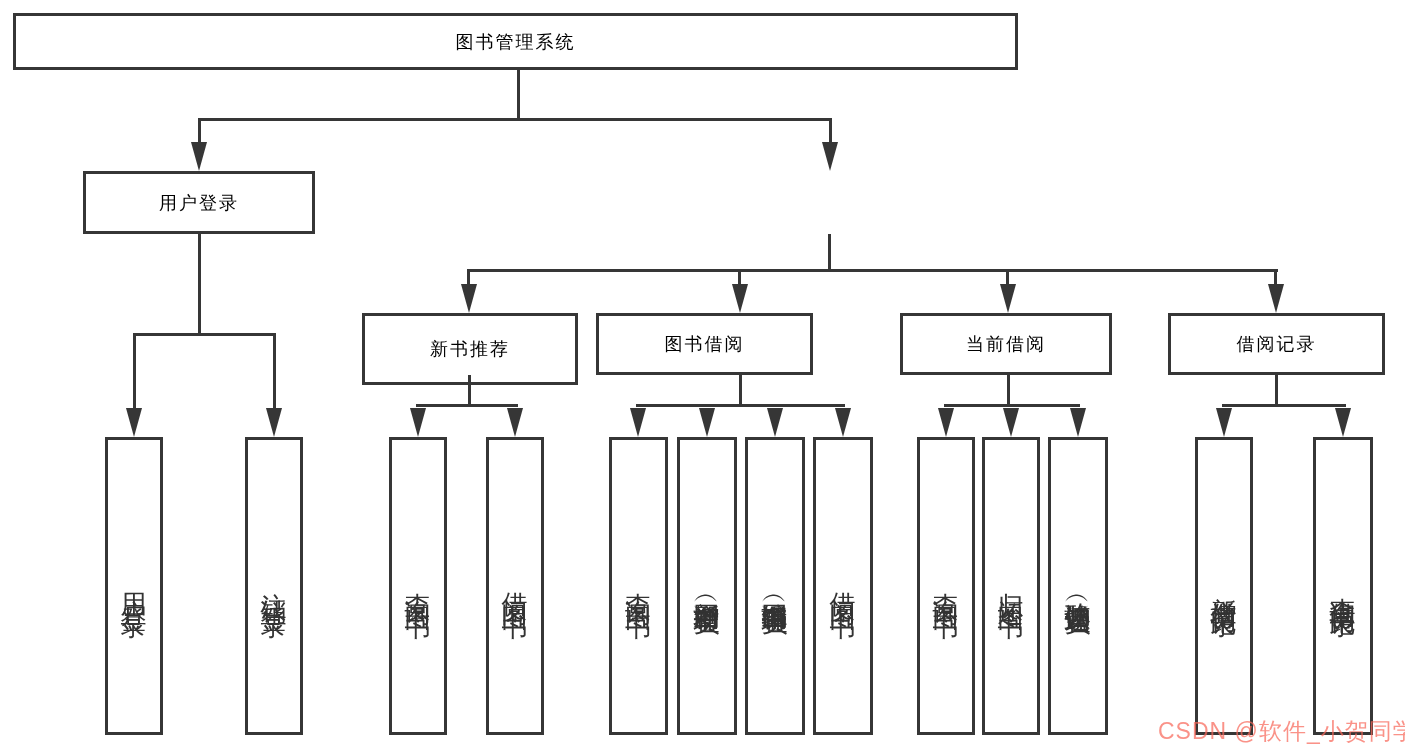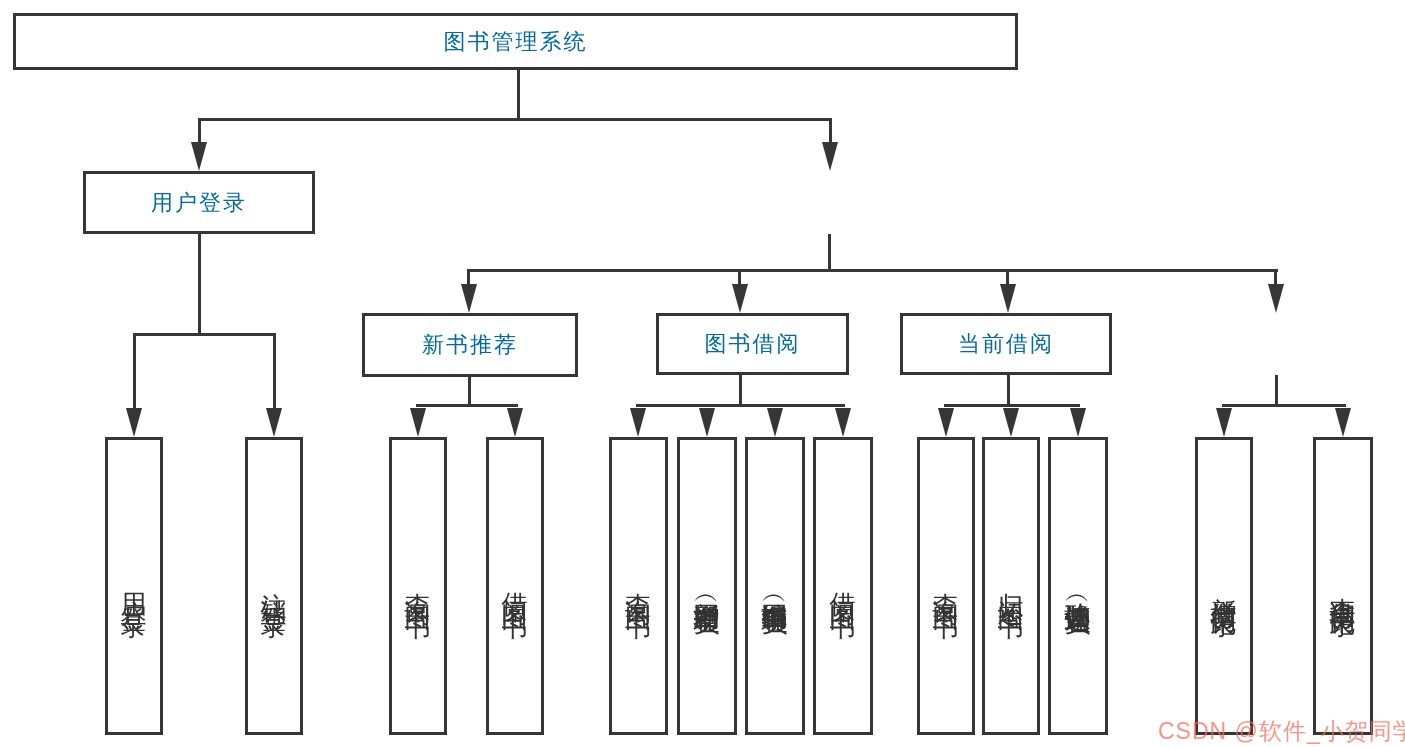--- a/index.html
+++ b/index.html
@@ -4,21 +4,21 @@
 <style>
   html,body{margin:0;padding:0;background:#fff;}
   #canvas{
     position:relative;width:1405px;height:747px;background:#fff;overflow:hidden;
     font-family:"Liberation Sans",sans-serif;color:#333;
   }
   .box{
     position:absolute;border:3px solid #363636;background:#fff;box-sizing:border-box;
     display:flex;align-items:center;justify-content:center;
   }
-  .h-label{font-size:22px;letter-spacing:2px;color:#0369a1;white-space:nowrap;}
+  .h-label{font-size:18px;letter-spacing:2px;color:#000000;white-space:nowrap;}
   .leaf{top:437px;height:298px;}
   .v-text{
     writing-mode:vertical-rl;text-orientation:mixed;
     font-size:26px;color:#333;line-height:1;white-space:nowrap;
   }
   .s4{letter-spacing:7px;}
   .s6{letter-spacing:3px;}
   .s9{letter-spacing:1px;}
   .ln{position:absolute;background:#363636;}
   .arr{
@@ -37,28 +37,31 @@
 <div id="canvas">
 
   <div class="box" style="left:13px;top:13px;width:1005px;height:57px">
     <span class="h-label">图书管理系统</span>
   </div>
 
   <div class="box" style="left:83px;top:171px;width:232px;height:63px">
     <span class="h-label">用户登录</span>
   </div>
 
-  <div class="box" style="left:362px;top:313px;width:216px;height:64px">
+  <div class="box" style="left:362px;top:313px;width:216px;height:72px">
     <span class="h-label">新书推荐</span>
   </div>
-  <div class="box" style="left:656px;top:313px;width:193px;height:62px">
+  <div class="box" style="left:596px;top:313px;width:217px;height:62px">
     <span class="h-label">图书借阅</span>
   </div>
   <div class="box" style="left:900px;top:313px;width:212px;height:62px">
     <span class="h-label">当前借阅</span>
+  </div>
+  <div class="box" style="left:1168px;top:313px;width:217px;height:62px">
+    <span class="h-label">借阅记录</span>
   </div>
 
   <div class="box leaf" style="left:105px;width:58px">
     <span class="v-text s4">用户登录</span>
   </div>
   <div class="box leaf" style="left:245px;width:58px">
     <span class="v-text s4">注销登录</span>
   </div>
 
   <div class="box leaf" style="left:389px;width:58px">

